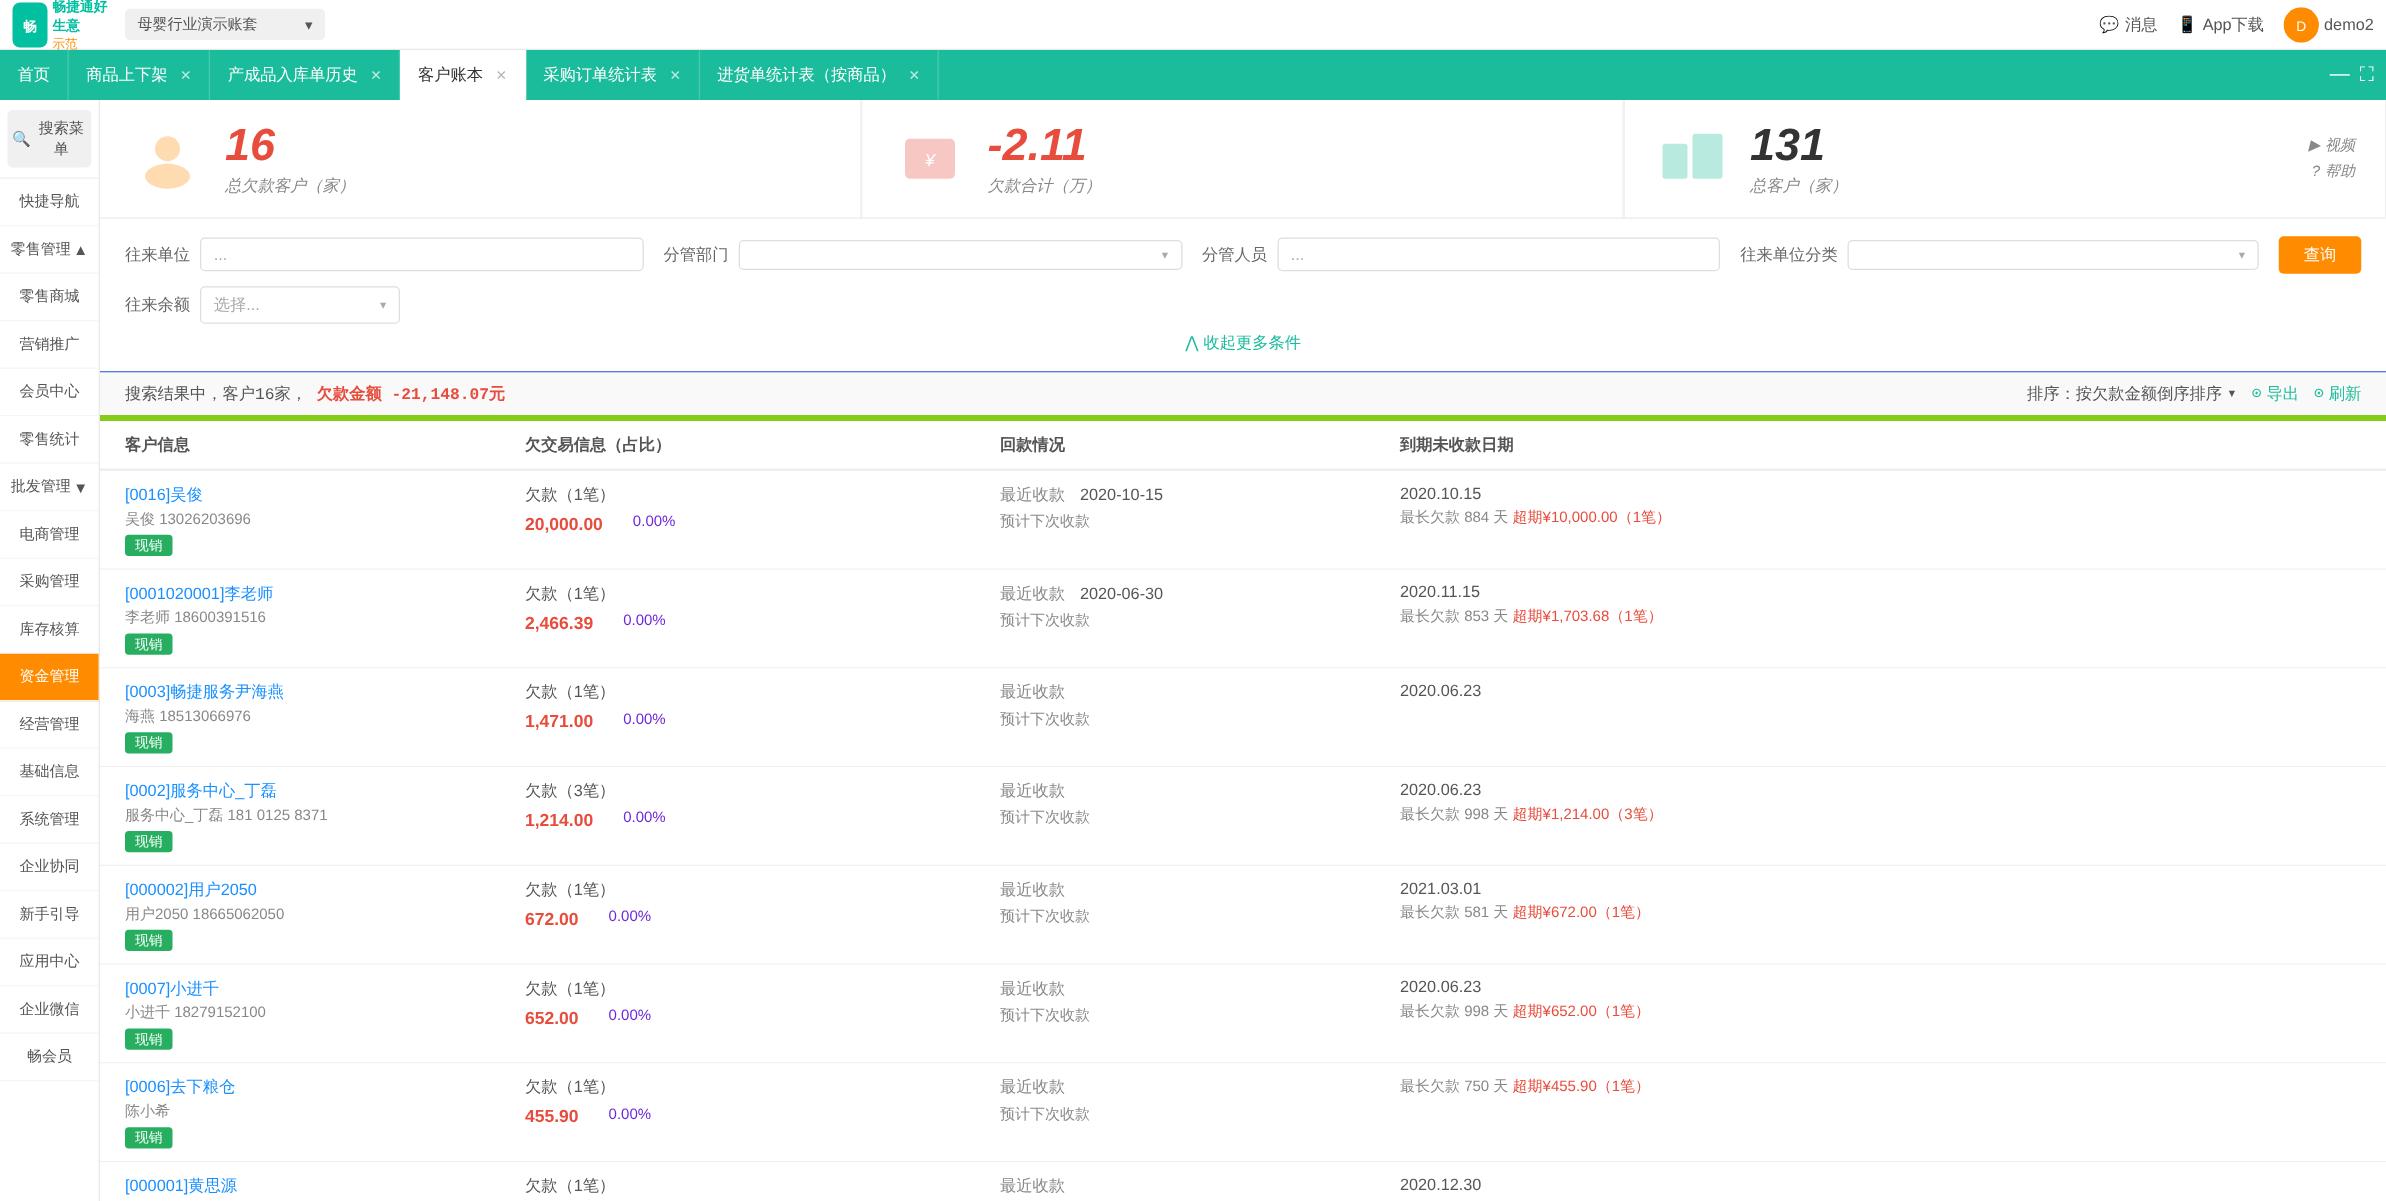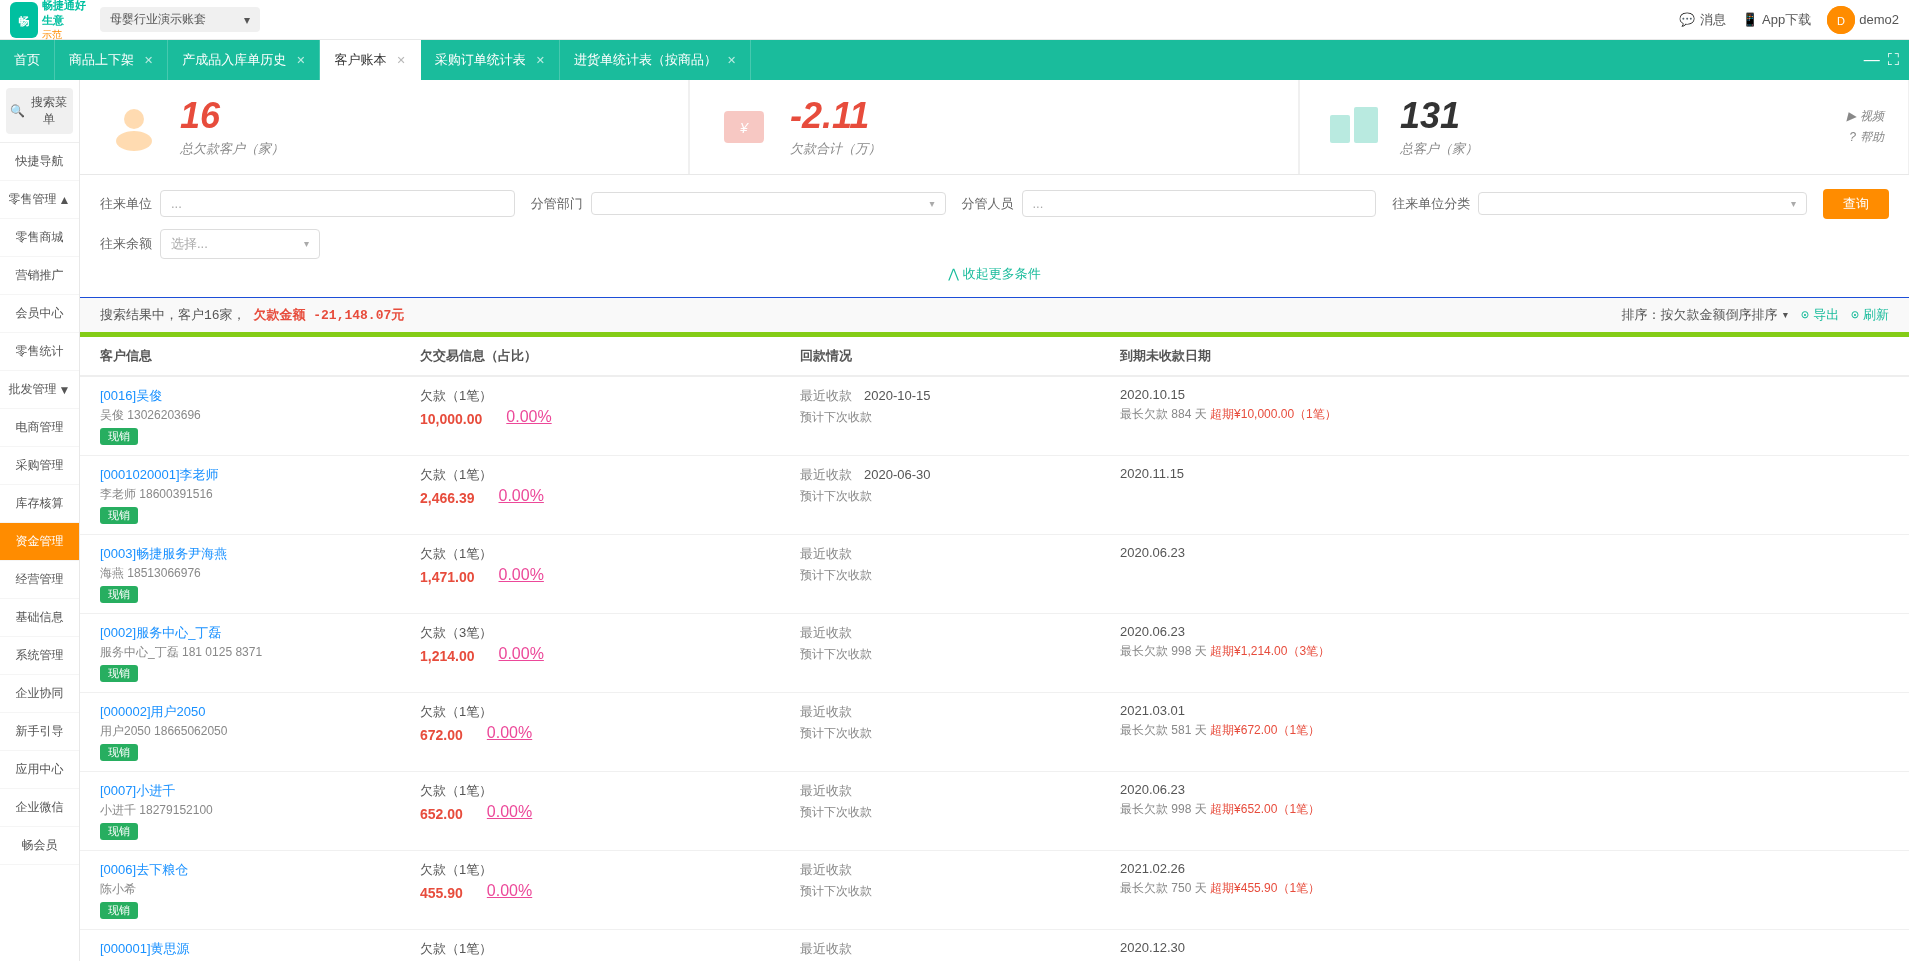--- a/index.html
+++ b/index.html
@@ -80,21 +80,21 @@
     .col-due { flex: 1; }
 
     .table-row { display: flex; padding: 10px 20px; border-bottom: 1px solid #f0f0f0; align-items: flex-start; background: #fff; }
     .customer-info { flex: 0 0 320px; }
     .customer-name { color: #1890ff; font-size: 13px; cursor: pointer; }
     .customer-contact { font-size: 12px; color: #888; margin-top: 2px; }
     .tag { display: inline-block; background: #27ae60; color: #fff; font-size: 11px; padding: 1px 8px; border-radius: 3px; margin-top: 4px; }
     .debt-info { flex: 0 0 380px; }
     .debt-label { font-size: 13px; color: #555; }
     .debt-amount { color: #e74c3c; font-size: 14px; font-weight: bold; margin-top: 4px; }
-    .debt-percent { font-size: 16px; color: #ec4899; margin-left: 16px; text-decoration: underline; }
+    .debt-percent { font-size: 12px; color: #6d28d9; margin-left: 16px; }
     .debt-row { display: flex; align-items: center; gap: 8px; margin-top: 2px; }
     .recovery-info { flex: 0 0 320px; }
     .recovery-row { display: flex; align-items: center; gap: 12px; font-size: 13px; color: #555; margin-bottom: 4px; }
     .recovery-label { color: #888; }
     .recovery-date { color: #555; }
     .recovery-next { font-size: 12px; color: #888; }
     .due-info { flex: 1; }
     .due-date { font-size: 13px; color: #555; margin-bottom: 4px; }
     .due-days { font-size: 12px; color: #888; }
     .overdue-link { color: #e74c3c; cursor: pointer; font-size: 12px; }
@@ -377,21 +377,21 @@
 
         <div class="table-row">
           <div class="customer-info col-customer">
             <div class="customer-name">[0016]吴俊</div>
             <div class="customer-contact">吴俊 13026203696</div>
             <span class="tag">现销</span>
           </div>
           <div class="debt-info col-debt">
             <div class="debt-label">欠款（1笔）</div>
             <div class="debt-row">
-              <span class="debt-amount">10,000.00</span>
+              <span class="debt-amount">20,000.00</span>
               <span class="debt-percent">0.00%</span>
             </div>
           </div>
           <div class="recovery-info col-recovery">
             <div class="recovery-row">
               <span class="recovery-label">最近收款</span>
               <span class="recovery-date">2020-10-15</span>
             </div>
             <div class="recovery-next">预计下次收款</div>
           </div>
@@ -419,20 +419,24 @@
           </div>
           <div class="recovery-info col-recovery">
             <div class="recovery-row">
               <span class="recovery-label">最近收款</span>
               <span class="recovery-date">2020-06-30</span>
             </div>
             <div class="recovery-next">预计下次收款</div>
           </div>
           <div class="due-info col-due">
             <div class="due-date">2020.11.15</div>
+            <div class="due-days">
+              <span>最长欠款 853 天</span>
+              <span class="overdue-link">超期¥1,703.68（1笔）</span>
+            </div>
           </div>
         </div>
 
         <div class="table-row">
           <div class="customer-info col-customer">
             <div class="customer-name">[0003]畅捷服务尹海燕</div>
             <div class="customer-contact">海燕 18513066976</div>
             <span class="tag">现销</span>
           </div>
           <div class="debt-info col-debt">
@@ -555,21 +559,20 @@
             </div>
           </div>
           <div class="recovery-info col-recovery">
             <div class="recovery-row">
               <span class="recovery-label">最近收款</span>
               <span class="recovery-date"></span>
             </div>
             <div class="recovery-next">预计下次收款</div>
           </div>
           <div class="due-info col-due">
-            <div class="due-date">2021.02.26</div>
             <div class="due-days">
               <span>最长欠款 750 天</span>
               <span class="overdue-link">超期¥455.90（1笔）</span>
             </div>
           </div>
         </div>
 
         <div class="table-row">
           <div class="customer-info col-customer">
             <div class="customer-name">[000001]黄思源</div>

